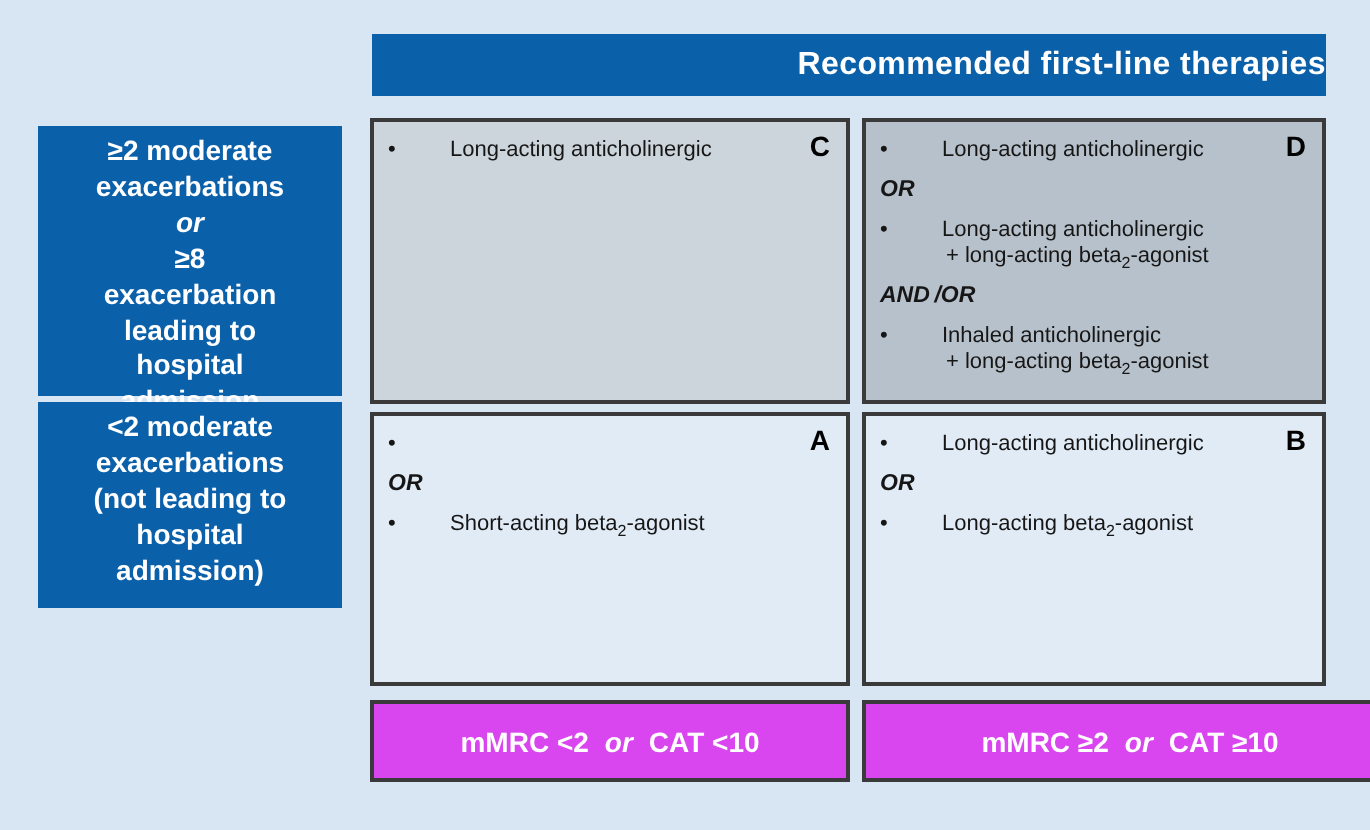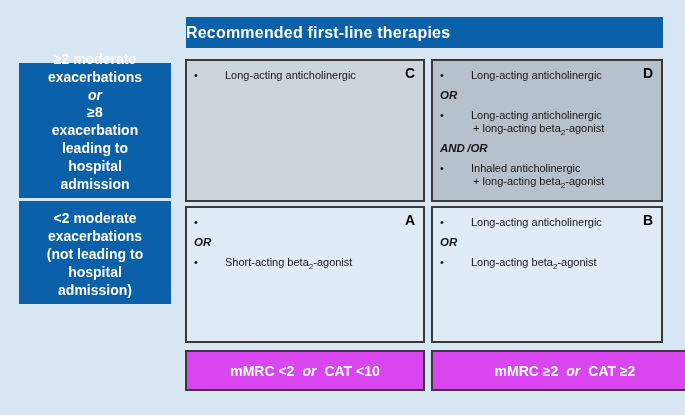--- a/index.html
+++ b/index.html
@@ -12,30 +12,30 @@
     width:685px;height:415px;
     background:#d8e5f2;
     overflow:hidden;
   }
   .abs{position:absolute;box-sizing:border-box;}
 
   
   #header-bar{
     left:186px;top:17px;width:477px;height:31px;
     background:#0b60aa;
-    display:flex;align-items:center;justify-content:flex-start;
+    display:flex;align-items:center;justify-content:flex-end;
     color:#fff;font-size:16px;font-weight:bold;
     letter-spacing:.2px;
   }
 
   
   .row-label{
     left:19px;width:152px;
     background:#0b60aa;color:#fff;
-    display:flex;flex-direction:column;align-items:center;justify-content:flex-end;
+    display:flex;flex-direction:column;align-items:center;justify-content:space-between;
     text-align:center;font-weight:bold;font-size:14px;line-height:1.28;
     padding:4px 24px;
   }
   #row-label-1{top:63px;height:135px;}
   #row-label-2{top:201px;height:103px;}
   .row-label .it{font-style:italic;}
 
   
   .quad{
     border:2px solid #3a3a3a;
@@ -155,16 +155,16 @@
     </div>
 
   <div id="axis-bar-1" class="abs axis-bar">
       <span class="seg ">mMRC &lt;2</span>
       <span class="seg it">or</span>
       <span class="seg ">CAT &lt;10</span>
     </div>
   <div id="axis-bar-2" class="abs axis-bar">
       <span class="seg ">mMRC ≥2</span>
       <span class="seg it">or</span>
-      <span class="seg ">CAT ≥2</span>
+      <span class="seg ">CAT ≥10</span>
     </div>
 
 </div>
 
 </body></html>

